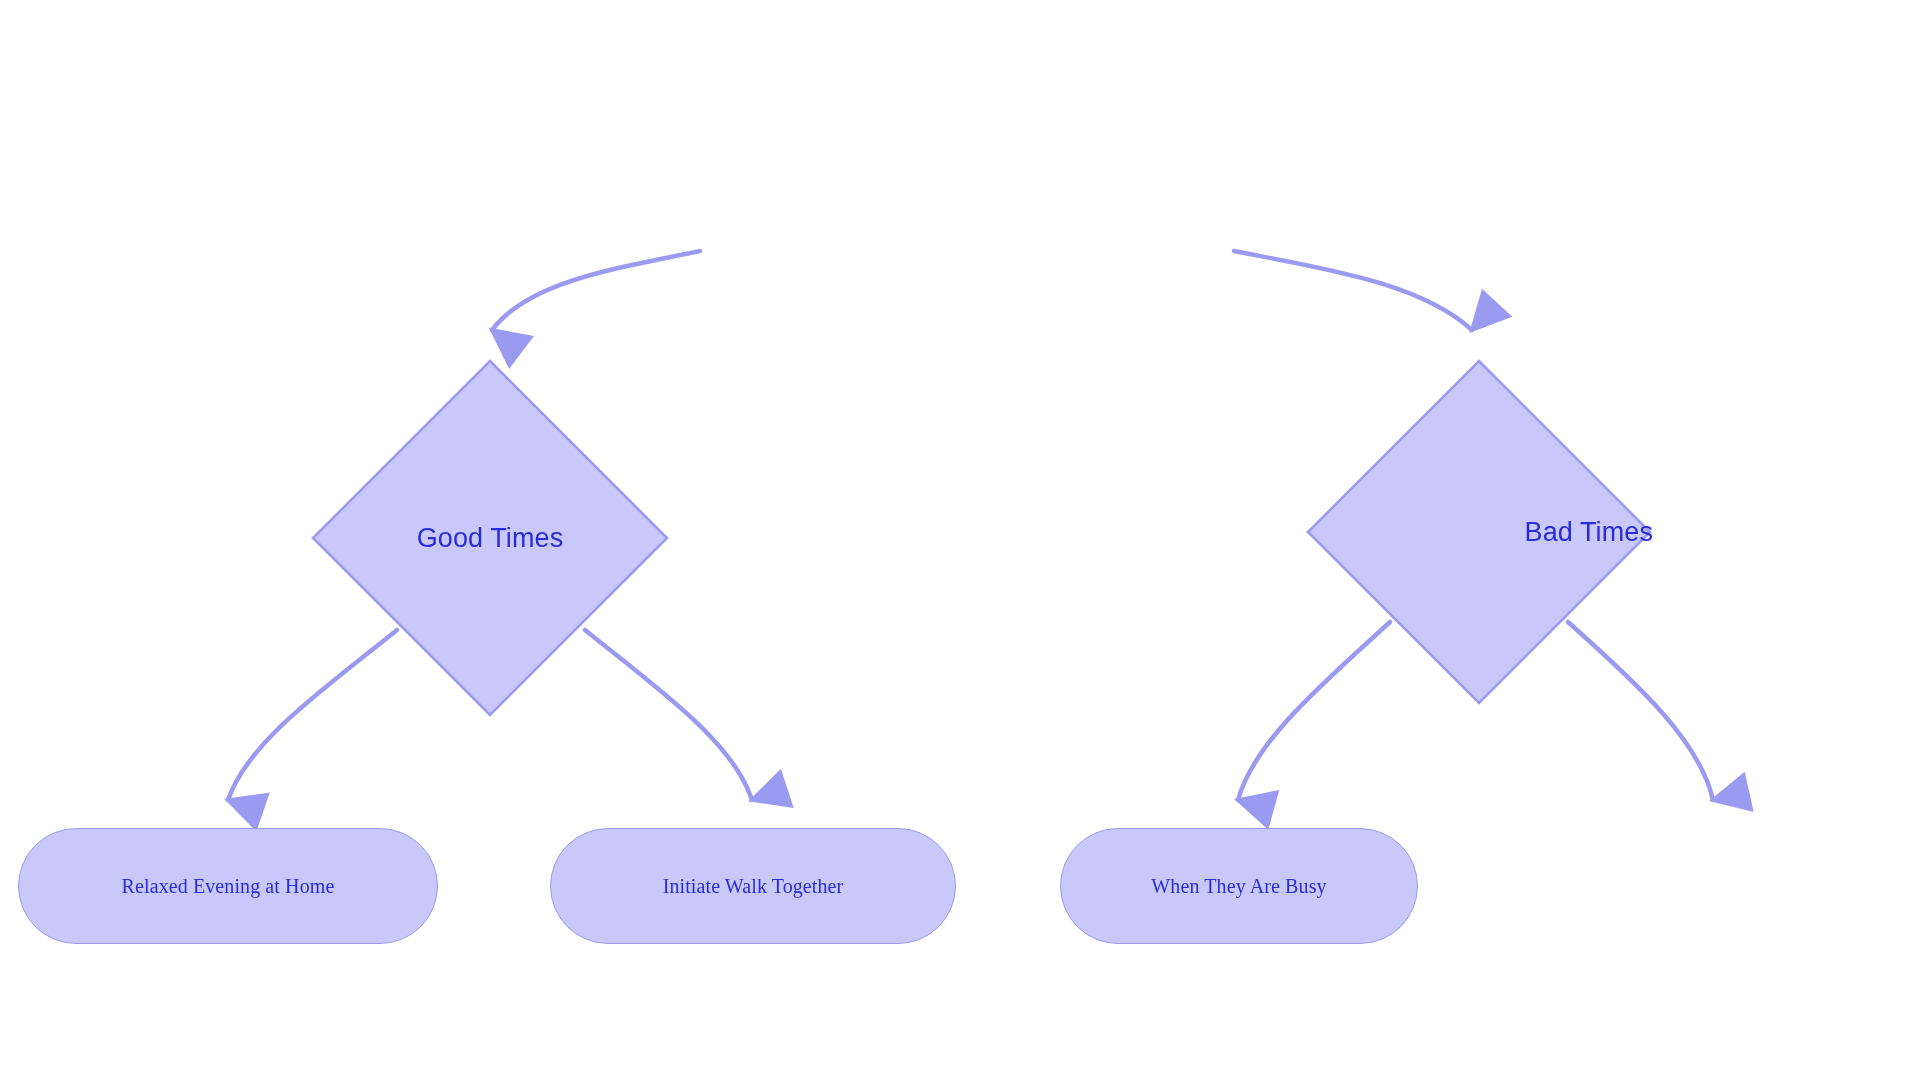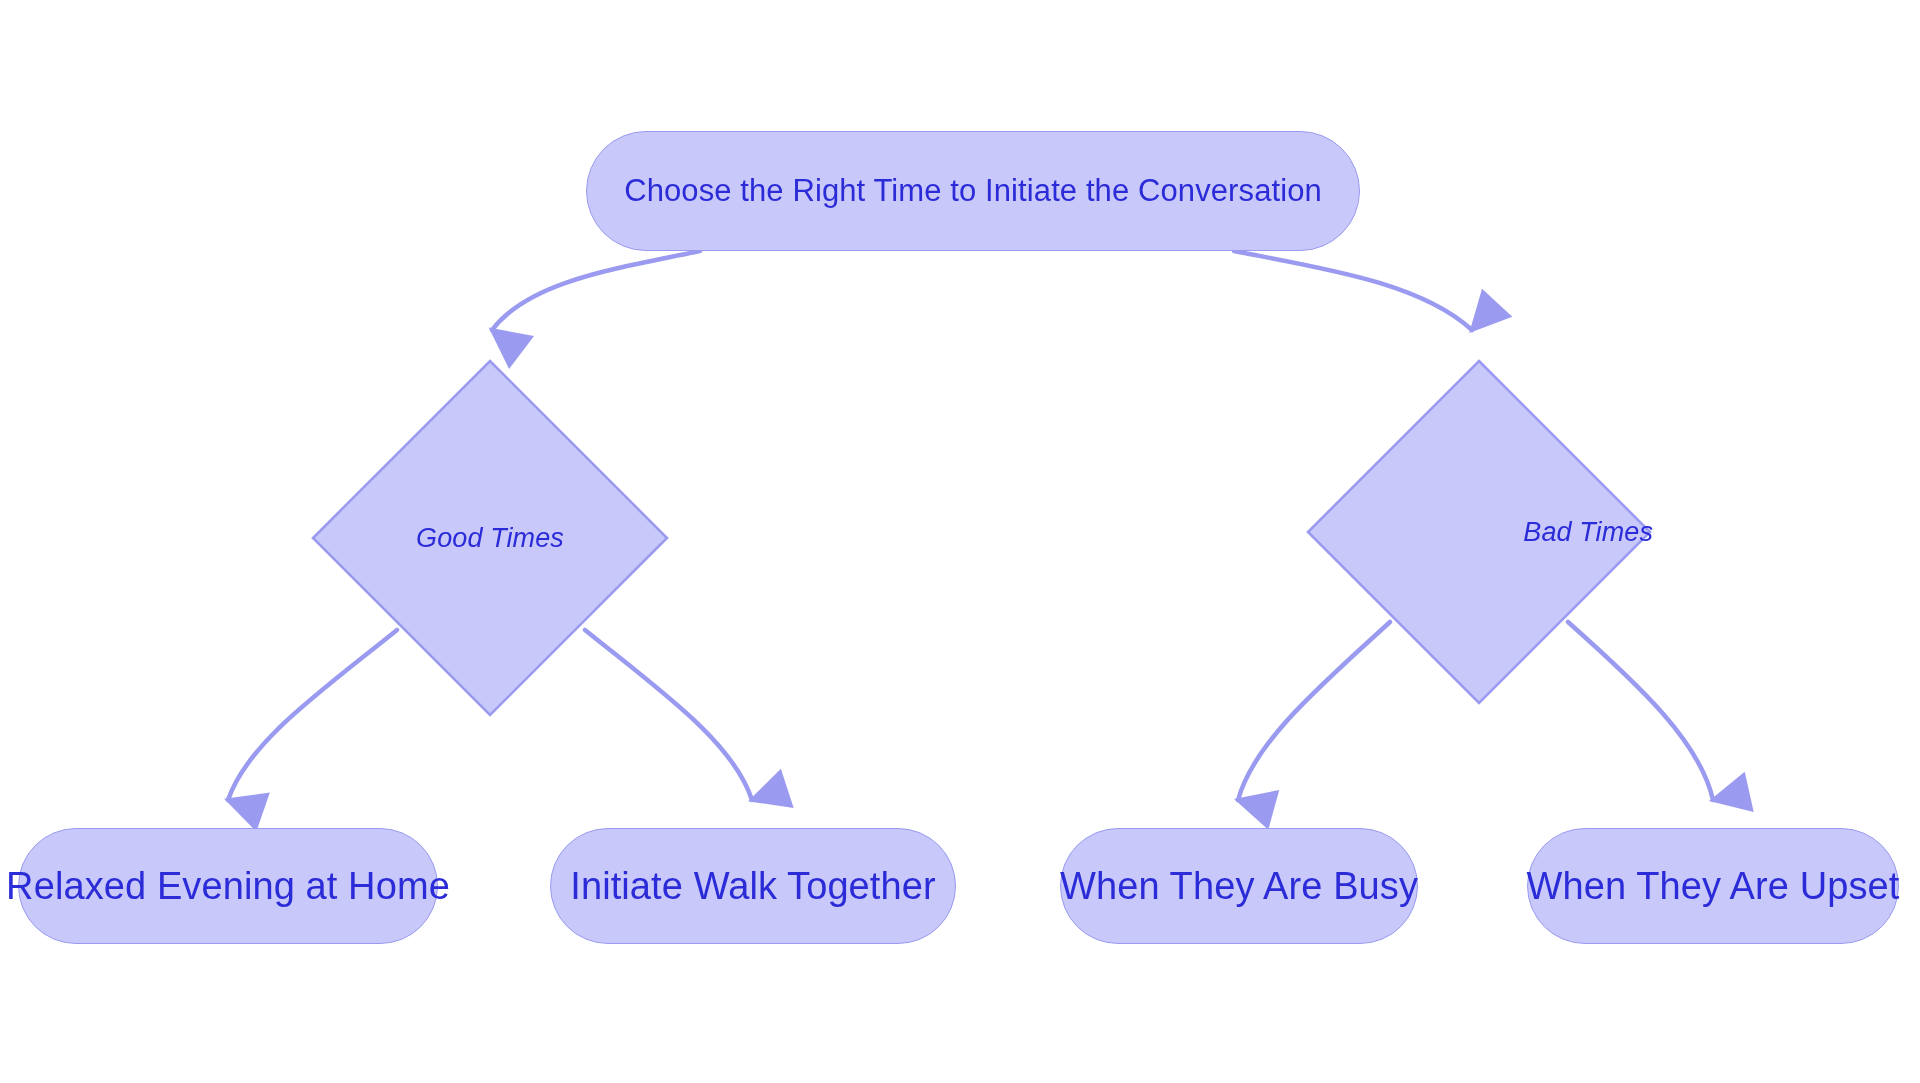--- a/index.html
+++ b/index.html
@@ -41,35 +41,34 @@
   }
   .node-label {
     color: #2b2bd8;
     font-family: "Liberation Sans", sans-serif;
     font-weight: 400;
     white-space: nowrap;
     letter-spacing: 0.1px;
   }
   .label-root { font-size: 31px; }
   .label-decision { font-size: 27px; }
-  .label-leaf { font-size: 38px; }
+  .label-leaf { font-size: 20px; font-family: Liberation Serif, serif; }
 
   .node-diamond {
     background: transparent;
     border: 0;
   }
   .node-diamond .diamond-shape {
     position: absolute;
     left: 0; top: 0;
     width: 100%; height: 100%;
   }
   .node-diamond .node-label {
     position: relative;
     z-index: 2;
-    font-style: italic;
   }
 </style>
 </head>
 <body>
 
 <div id="flowchart-root">
 
   <svg id="edge-layer" viewBox="0 0 1920 1083" width="1920" height="1083" xmlns="http://www.w3.org/2000/svg">
     <defs>
       <marker id="arrowdown" viewBox="0 0 12 12" refX="6" refY="10" markerWidth="11" markerHeight="11" orient="auto-start-reverse">
@@ -83,23 +82,20 @@
 
     <path d="M 397 630 C 320 692, 248 742, 228 800" fill="none" stroke="#9a9bf0" stroke-width="4.5" stroke-linecap="round" marker-end="url(#arrowdown)"></path>
 
     <path d="M 585 630 C 662 692, 733 742, 752 800" fill="none" stroke="#9a9bf0" stroke-width="4.5" stroke-linecap="round" marker-end="url(#arrowdown)"></path>
 
     <path d="M 1390 622 C 1320 686, 1254 742, 1238 800" fill="none" stroke="#9a9bf0" stroke-width="4.5" stroke-linecap="round" marker-end="url(#arrowdown)"></path>
 
     <path d="M 1568 622 C 1640 686, 1700 742, 1713 800" fill="none" stroke="#9a9bf0" stroke-width="4.5" stroke-linecap="round" marker-end="url(#arrowdown)"></path>
   </svg>
 
-  <div class="node node-stadium" id="node-root" style="left:586px; top:131px; width:774px; height:120px;">
-    <span class="node-label label-root">Choose the Right Time to Initiate the Conversation</span>
-  </div>
 
   <div class="node node-diamond" id="node-good" style="left:310px; top:358px; width:360px; height:360px;">
     <svg class="diamond-shape" viewBox="0 0 360 360" xmlns="http://www.w3.org/2000/svg" preserveAspectRatio="none">
       <polygon points="180,3 357,180 180,357 3,180" fill="#c8c9fa" stroke="#9a9bf0" stroke-width="2.6"></polygon>
     </svg>
     <span class="node-label label-decision">Good Times</span>
   </div>
 
   <div class="node node-diamond" id="node-bad" style="left:1305px; top:358px; width:348px; height:348px;justify-content:flex-end;">
     <svg class="diamond-shape" viewBox="0 0 348 348" xmlns="http://www.w3.org/2000/svg" preserveAspectRatio="none">
@@ -113,17 +109,14 @@
   </div>
 
   <div class="node node-stadium" id="node-walk" style="left:550px; top:828px; width:406px; height:116px;">
     <span class="node-label label-leaf">Initiate Walk Together</span>
   </div>
 
   <div class="node node-stadium" id="node-busy" style="left:1060px; top:828px; width:358px; height:116px;">
     <span class="node-label label-leaf">When They Are Busy</span>
   </div>
 
-  <div class="node node-stadium" id="node-upset" style="left:1527px; top:828px; width:372px; height:116px;">
-    <span class="node-label label-leaf">When They Are Upset</span>
-  </div>
 
 </div>
 
 </body></html>

